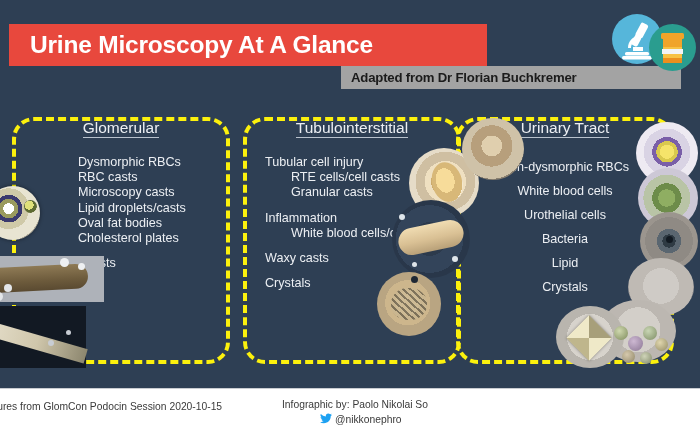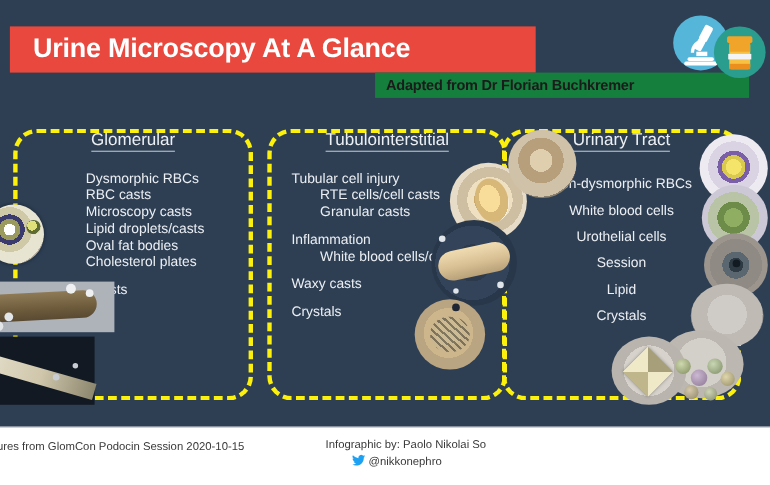--- a/index.html
+++ b/index.html
@@ -34,21 +34,21 @@
   .title-banner span {
     color:#ffffff;
     font-size:24.5px;
     font-weight:bold;
     letter-spacing:-0.2px;
     white-space:nowrap;
   }
   .subtitle-banner {
     position:absolute; left:341px; top:66px;
     width:340px; height:23px;
-    background:#15803d;
+    background:#a3a3a3;
     display:flex; align-items:center;
     padding-left:10px;
     z-index:7;
     text-align:center;
   }
   .subtitle-banner span {
     color:#1b1b1b;
     font-size:13.2px;
     font-weight:bold;
     letter-spacing:-0.2px;
@@ -243,21 +243,21 @@
     position:absolute; left:0; top:388px;
     width:700px; height:53px;
     background:#ffffff;
     border-top:1px solid #c9ccd1;
   }
   .f-left {
     position:absolute; left:-20px; top:12px;
     color:#3a3a3a; font-size:10.3px; white-space:nowrap;
   }
   .f-mid {
-    position:absolute; left:296px; top:10px;
+    position:absolute; left:282px; top:10px;
     color:#3a3a3a; font-size:10.3px; white-space:nowrap;
   }
   .f-handle {
     position:absolute; left:320px; top:24px;
     color:#3a3a3a; font-size:10.3px; white-space:nowrap;
     display:flex; align-items:center; gap:3px;
   }
 </style>
 </head>
 <body>
@@ -369,21 +369,21 @@
     </div>
 
     <div class="panel p3">
       <div class="panel-head">
         <span>Urinary Tract</span>
       </div>
       <div class="panel-body">
         <div class="ln">Non-dysmorphic RBCs</div>
         <div class="ln">White blood cells</div>
         <div class="ln">Urothelial cells</div>
-        <div class="ln">Session</div>
+        <div class="ln">Bacteria</div>
         <div class="ln">Lipid</div>
         <div class="ln">Crystals</div>
       </div>
     </div>
 
   </div>
 
   <div class="footer">
     <div class="f-left">Pictures from GlomCon Podocin Session 2020-10-15</div>
     <div class="f-mid">Infographic by: Paolo Nikolai So</div>

